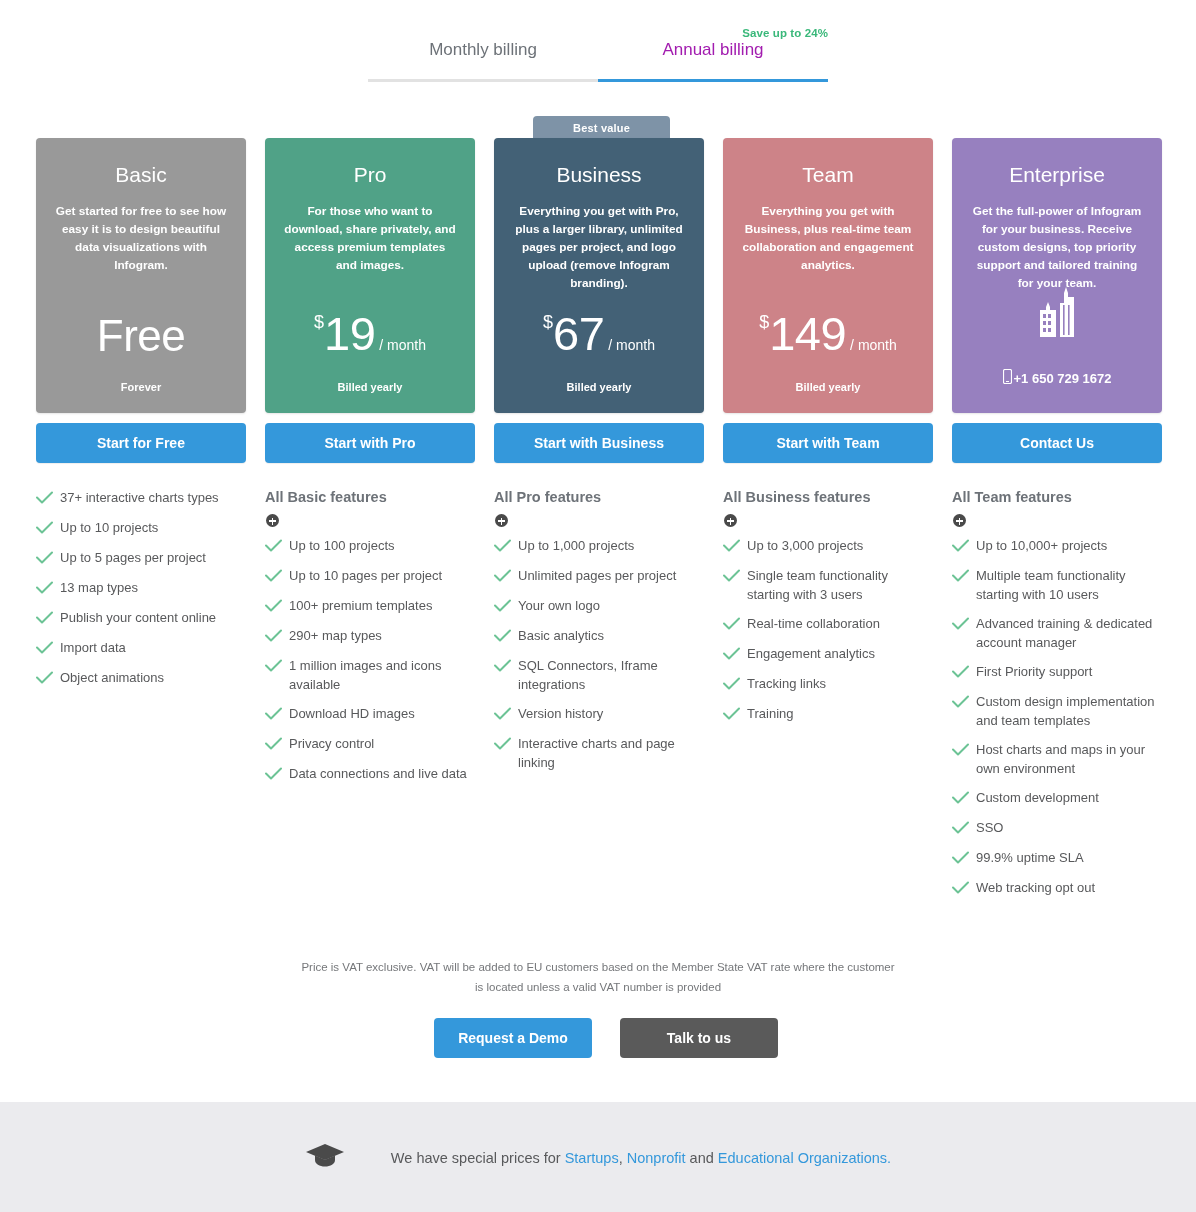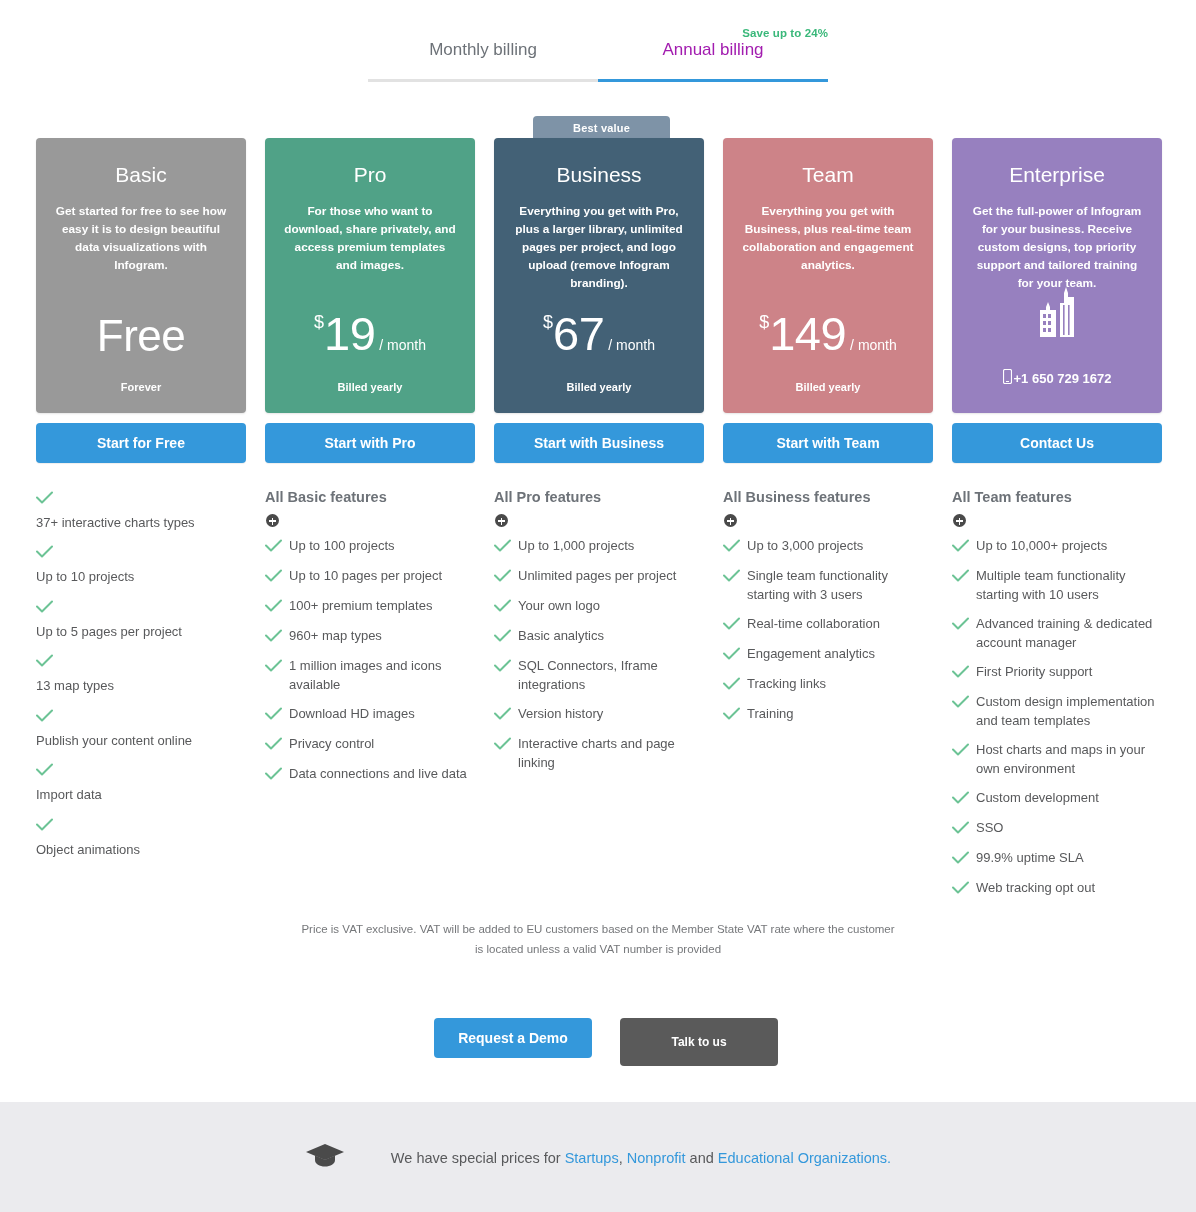--- a/index.html
+++ b/index.html
@@ -227,27 +227,27 @@
   }
   .check {
     flex: 0 0 24px;
     margin-top: 1px;
   }
   .feat-text {
     font-size: 13px;
     line-height: 1.42;
     color: #58595b;
   }
-  .col-basic .feat { margin-bottom: 11px; flex-direction: column; }
+  .col-basic .feat { margin-bottom: 11px; }
 
   
   .vat-note {
     position: absolute;
     left: 298px;
-    top: 920px;
+    top: 958px;
     width: 600px;
     text-align: center;
     font-size: 11.5px;
     line-height: 1.7;
     color: #75777a;
   }
   .bottom-cta {
     position: absolute;
     left: 16px;
     right: 0;
@@ -263,26 +263,26 @@
     color: #ffffff;
     border-radius: 4px;
     border: none;
     font-size: 14px;
     font-weight: bold;
     cursor: pointer;
     font-family: "Liberation Sans", sans-serif;
   }
   .btn-talk {
     width: 158px;
-    height: 48px;
+    height: 40px;
     background: #5a5a5a;
     color: #ffffff;
     border-radius: 4px;
     border: none;
-    font-size: 12px;
+    font-size: 14px;
     font-weight: bold;
     cursor: pointer;
     font-family: "Liberation Sans", sans-serif;
   }
 
   
   .footer {
     position: absolute;
     left: 0;
     top: 1102px;
@@ -414,21 +414,21 @@
         <div class="feat">
           <span class="check"><svg width="17" height="13" viewBox="0 0 17 13">
                 <path d="M1 6.5 L6 11.5 L16 1.5" stroke="#6cc395" stroke-width="2" fill="none" stroke-linecap="round" stroke-linejoin="round"></path>
               </svg></span>
           <span class="feat-text">100+ premium templates</span>
         </div>
         <div class="feat">
           <span class="check"><svg width="17" height="13" viewBox="0 0 17 13">
                 <path d="M1 6.5 L6 11.5 L16 1.5" stroke="#6cc395" stroke-width="2" fill="none" stroke-linecap="round" stroke-linejoin="round"></path>
               </svg></span>
-          <span class="feat-text">960+ map types</span>
+          <span class="feat-text">290+ map types</span>
         </div>
         <div class="feat">
           <span class="check"><svg width="17" height="13" viewBox="0 0 17 13">
                 <path d="M1 6.5 L6 11.5 L16 1.5" stroke="#6cc395" stroke-width="2" fill="none" stroke-linecap="round" stroke-linejoin="round"></path>
               </svg></span>
           <span class="feat-text">1 million images and icons available</span>
         </div>
         <div class="feat">
           <span class="check"><svg width="17" height="13" viewBox="0 0 17 13">
                 <path d="M1 6.5 L6 11.5 L16 1.5" stroke="#6cc395" stroke-width="2" fill="none" stroke-linecap="round" stroke-linejoin="round"></path>

